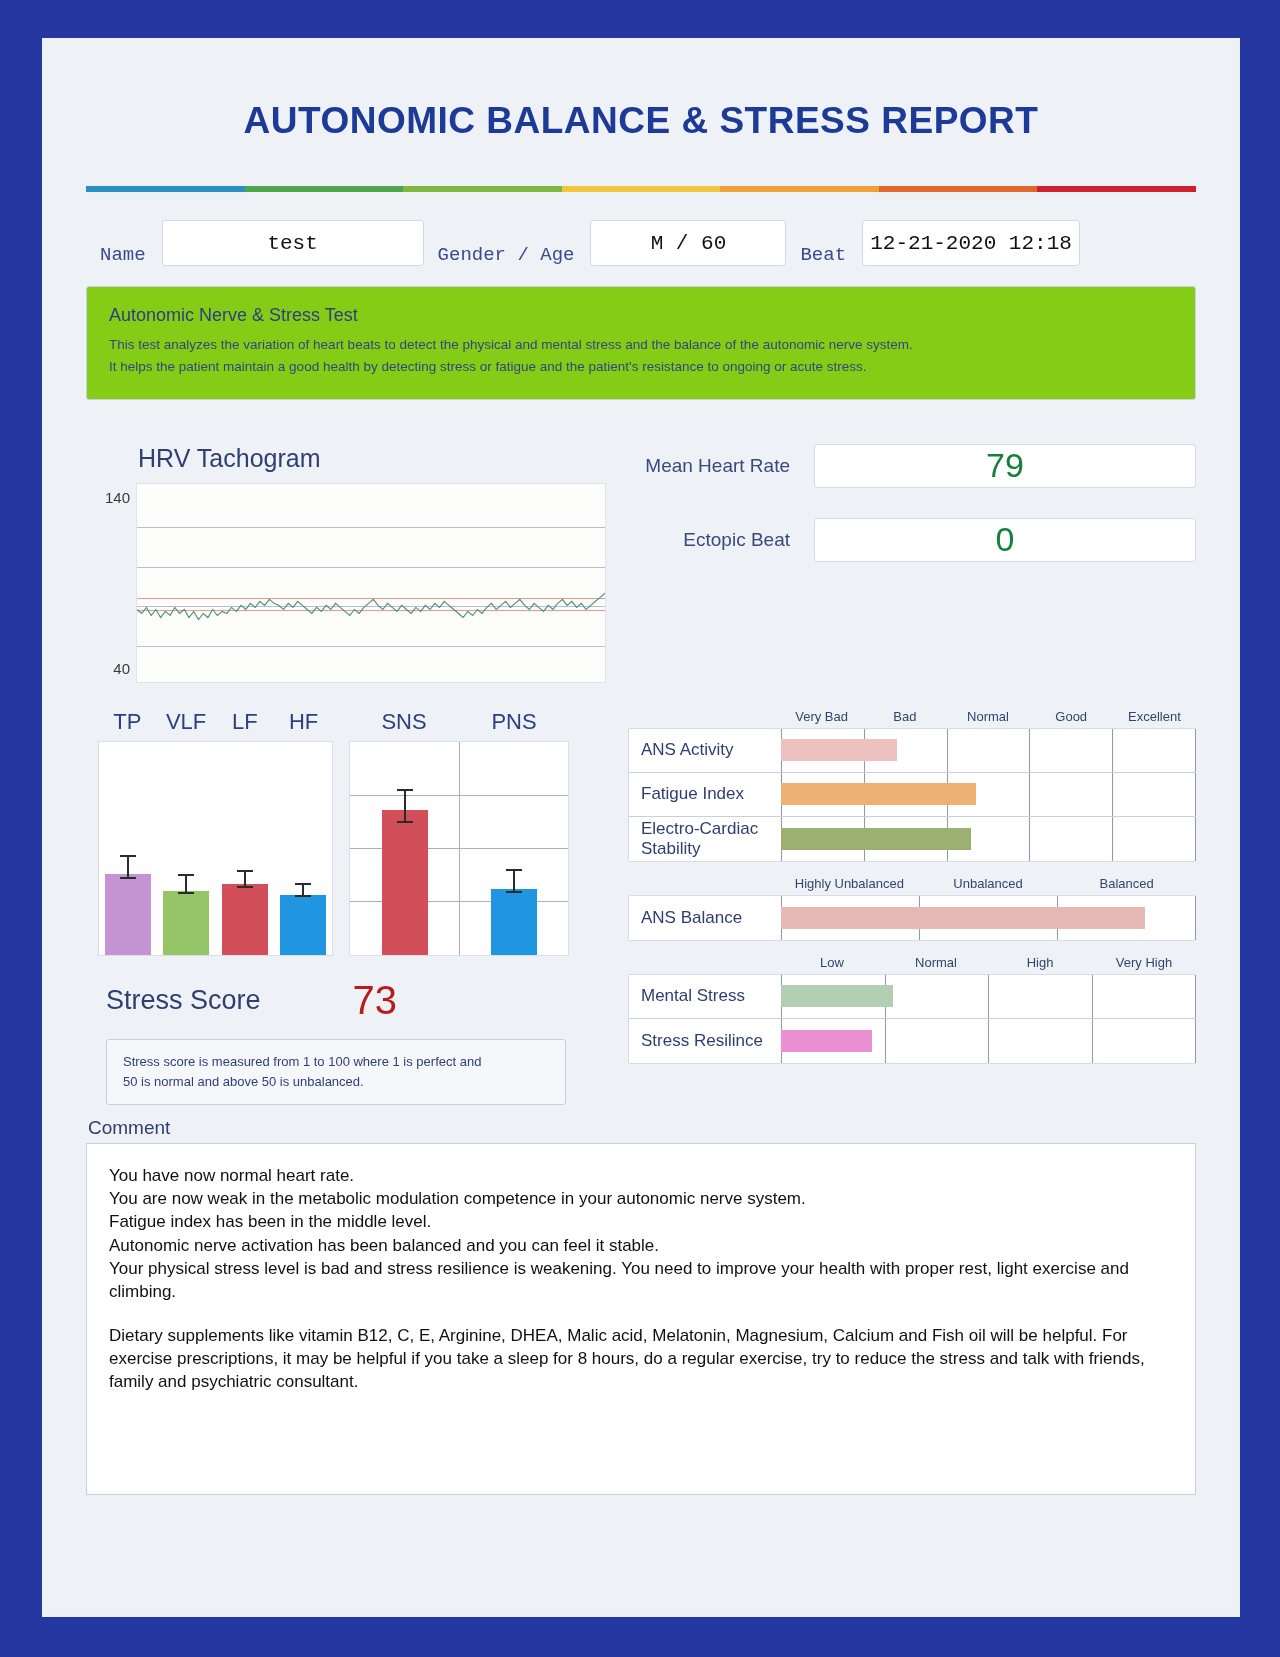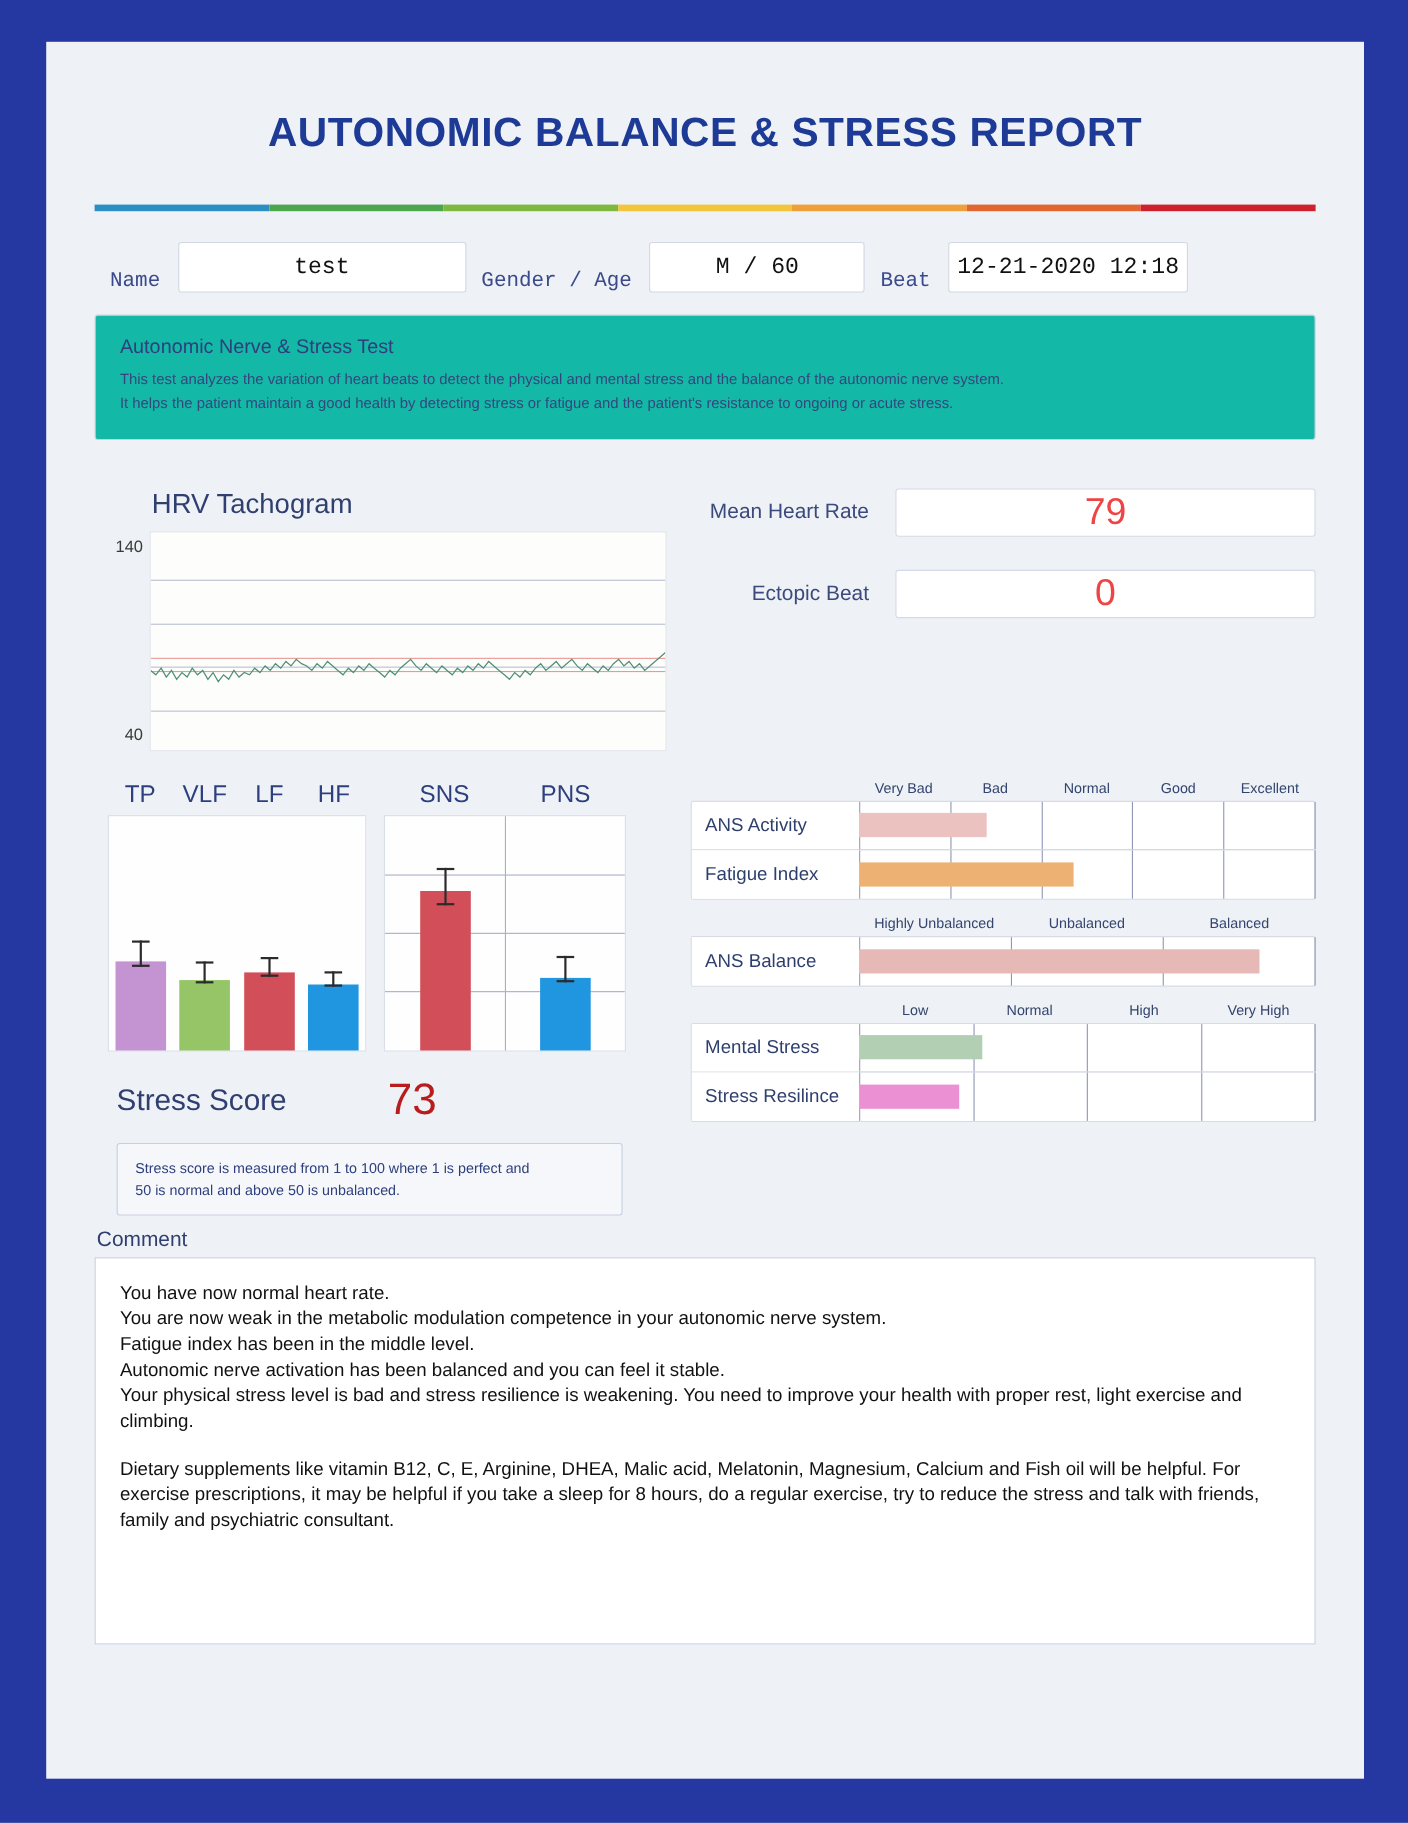--- a/index.html
+++ b/index.html
@@ -58,21 +58,21 @@
     display: flex; align-items: center; justify-content: center;
     font-size: 21px; color: #111; font-weight: 500;
   }
   .id-value.name { width: 262px; }
   .id-value.gender { width: 196px; }
   .id-value.date { width: 218px; }
   
   .intro-box {
     margin-top: 20px;
     border: 1px solid #c9d1e0;
-    background: #14b8a6;
+    background: #84cc16;
     border-radius: 3px;
     padding: 18px 22px 20px 22px;
   }
   .intro-title {
     font-size: 18px; color: #2d3f7d; margin-bottom: 8px;
   }
   .intro-line {
     font-size: 13.5px; color: #34467f; line-height: 1.65;
   }
   
@@ -107,21 +107,21 @@
     display: flex; align-items: center; margin-bottom: 30px;
   }
   .hr-label {
     width: 186px; text-align: right; padding-right: 24px;
     font-size: 19px; color: #3a4a7c;
   }
   .hr-value {
     flex: 1; height: 44px; background: #fff;
     border: 1px solid #d4dae6; border-radius: 3px;
     display: flex; align-items: center; justify-content: center;
-    font-size: 34px; color: #ef4444;
+    font-size: 34px; color: #15803d;
   }
   
   .lower { display: flex; margin-top: 26px; }
   .lower-left { width: 520px; }
   .lower-right { flex: 1; padding-left: 22px; }
   
   .charts { display: flex; gap: 16px; margin-left: 12px; }
   .chart-box { position: relative; }
   .chart-head {
     display: flex; font-size: 22px; color: #2d3f7d;
@@ -369,20 +369,32 @@
                 <div class="scale-track">
                   <div class="tick" style="left: 0%;"></div>
                   <div class="tick" style="left: 20%;"></div>
                   <div class="tick" style="left: 40%;"></div>
                   <div class="tick" style="left: 60%;"></div>
                   <div class="tick" style="left: 80%;"></div>
                   <div class="tick" style="left: 100%;"></div>
                   <div class="scale-fill" style="width: 47%; background: rgb(237, 177, 116);"></div>
                 </div>
               </div>
+              <div class="scale-row">
+                <div class="rl">Electro-Cardiac Stability</div>
+                <div class="scale-track">
+                  <div class="tick" style="left: 0%;"></div>
+                  <div class="tick" style="left: 20%;"></div>
+                  <div class="tick" style="left: 40%;"></div>
+                  <div class="tick" style="left: 60%;"></div>
+                  <div class="tick" style="left: 80%;"></div>
+                  <div class="tick" style="left: 100%;"></div>
+                  <div class="scale-fill" style="width: 46%; background: rgb(156, 177, 113);"></div>
+                </div>
+              </div>
             </div>
           </div>
           <div class="scale-panel">
             <div class="scale-head">
               <div class="pad"></div>
               <div class="seg">Highly Unbalanced</div>
               <div class="seg">Unbalanced</div>
               <div class="seg">Balanced</div>
             </div>
             <div class="scale-body">

